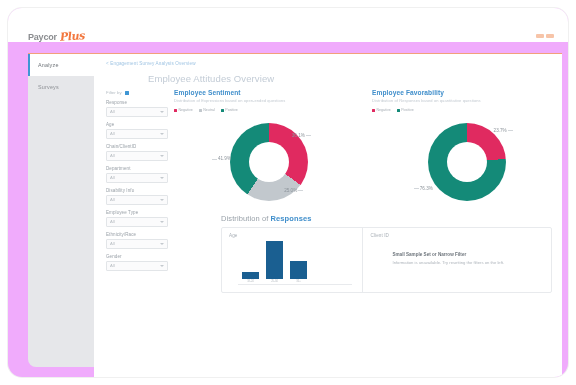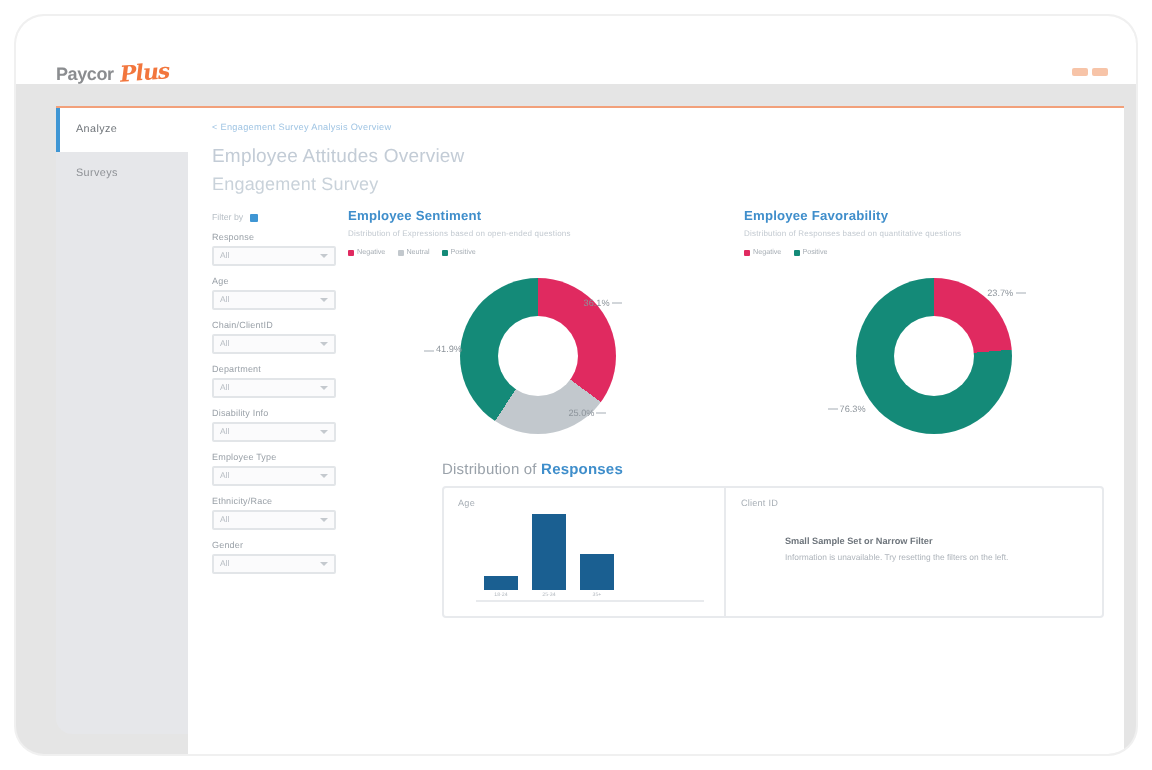--- a/index.html
+++ b/index.html
@@ -5,21 +5,21 @@
   * { box-sizing: border-box; margin: 0; padding: 0; }
   html, body {
     width: 576px; height: 385px;
     background: #ffffff;
     font-family: "Liberation Sans", sans-serif;
     overflow: hidden;
   }
   .screen {
     position: absolute; left: 8px; top: 8px;
     width: 560px; height: 369px;
-    background: #e5e5e5;
+    background: #f0abfc;
     border-radius: 14px;
     box-shadow: 0 0 0 1px #f0f0f0;
     overflow: hidden;
   }
   
   .brandbar {
     position: absolute; left: 0; top: 0; right: 0; height: 34px;
     background: #ffffff;
   }
   .logo {
@@ -71,21 +71,21 @@
     background: #ffffff;
     padding: 7px 0 0 12px;
     overflow: hidden;
   }
   .breadcrumb {
     font-size: 4.6px; color: #9fc4e3; letter-spacing: 0.15px;
     margin-bottom: 7px;
   }
   .page-title {
     font-size: 9.5px; color: #c3ccd6; font-weight: normal;
-    letter-spacing: 0.1px; margin-bottom: 3px;
+    letter-spacing: 0.1px; margin-bottom: 3px; margin-left: 42px;
   }
   .page-sub {
     font-size: 9px; color: #c9d2da; font-weight: normal;
     letter-spacing: 0.1px; margin-bottom: 6px;
   }
   
   .content { display: flex; gap: 6px; }
   .filters { width: 62px; flex: 0 0 62px; padding-top: 3px; }
   .filter-head {
     display: flex; align-items: center; gap: 3px; margin-bottom: 5px;
@@ -202,21 +202,20 @@
       </div>
       <div class="side-item">
         <span>Surveys</span>
       </div>
     </div>
 
     <div class="main">
 
       <div class="breadcrumb">&lt; Engagement Survey Analysis Overview</div>
       <div class="page-title">Employee Attitudes Overview</div>
-      <div class="page-sub">Engagement Survey</div>
 
       <div class="content">
 
         <div class="filters">
           <div class="filter-head">
             <span class="filter-head-label">Filter by</span>
             <span class="filter-sq"></span>
           </div>
 
           <div class="filter-group">

